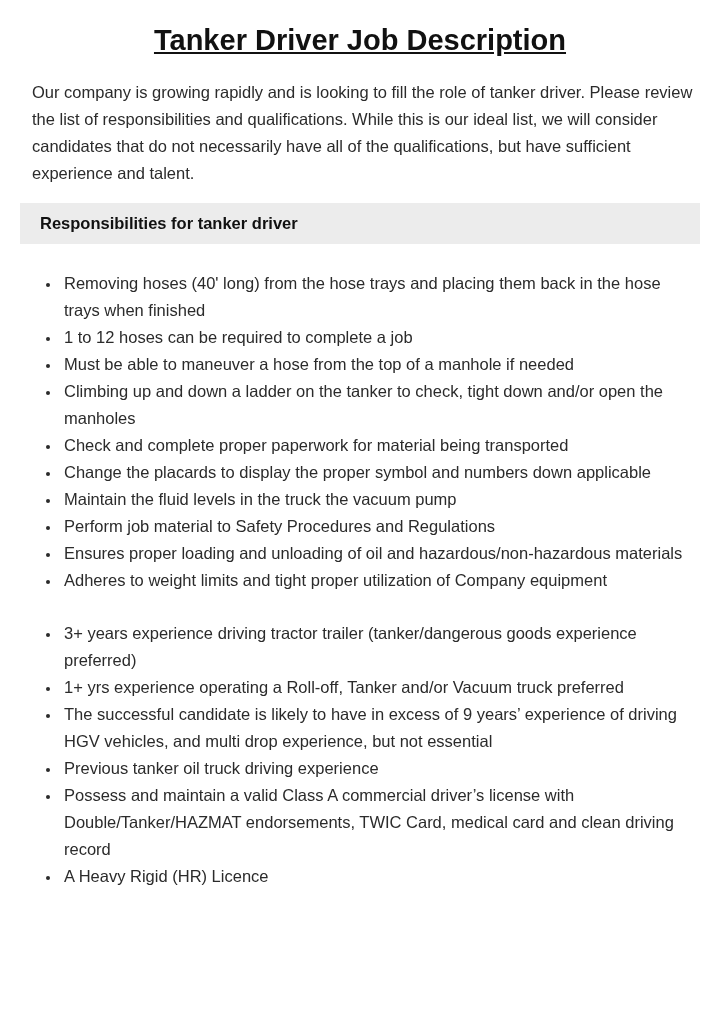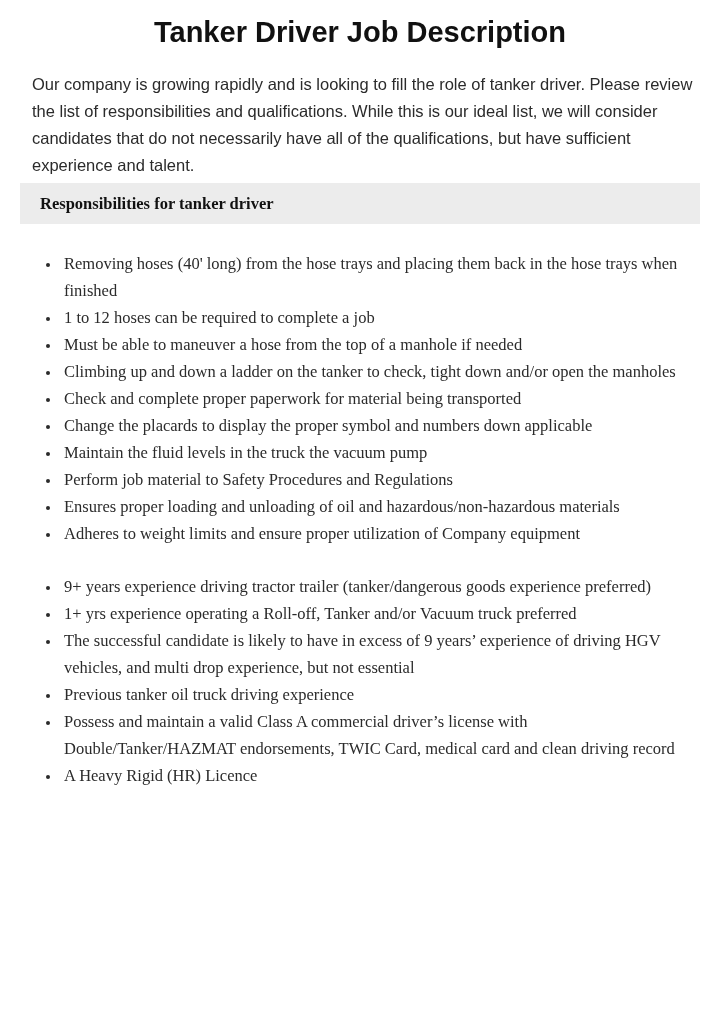--- a/index.html
+++ b/index.html
@@ -18,37 +18,37 @@
     width: 720px;
     min-height: 1029px;
     font-family: "Liberation Sans", "DejaVu Sans", sans-serif;
     color: var(--text);
     -webkit-font-smoothing: antialiased;
   }
   .page {
     padding: 6px 20px 30px 20px;
   }
   h1.page-title {
-    margin: 8px;
+    margin: 16px;
     padding: 0;
     font-size: 29px;
     line-height: 36px;
     font-weight: 700;
     text-align: center;
     color: var(--heading-text);
+    text-decoration: underline;
   }
   p.intro {
     margin: 21px 0 0 12px;
     font-size: 16.5px;
     line-height: 27px;
     color: var(--text);
   }
   section.jd-section {
-    margin-top: 4px;
-    font-family: Liberation Serif, serif;
+    margin-top: 16px;
   }
   .section-heading {
     background: var(--section-heading-bg);
     font-size: 16.5px;
     line-height: 19px;
     font-weight: 700;
     color: var(--heading-text);
     padding: 11px 20px;
   }
   ul.jd-list {
@@ -81,27 +81,27 @@
     <ul class="jd-list">
       <li>Removing hoses (40' long) from the hose trays and placing them back in the hose trays when finished</li>
       <li>1 to 12 hoses can be required to complete a job</li>
       <li>Must be able to maneuver a hose from the top of a manhole if needed</li>
       <li>Climbing up and down a ladder on the tanker to check, tight down and/or open the manholes</li>
       <li>Check and complete proper paperwork for material being transported</li>
       <li>Change the placards to display the proper symbol and numbers down applicable</li>
       <li>Maintain the fluid levels in the truck the vacuum pump</li>
       <li>Perform job material to Safety Procedures and Regulations</li>
       <li>Ensures proper loading and unloading of oil and hazardous/non-hazardous materials</li>
-      <li>Adheres to weight limits and ensure proper utilization of Company equipment</li>
+      <li>Adheres to weight limits and tight proper utilization of Company equipment</li>
     </ul>
   </section>
 
   <section class="jd-section">
     <ul class="jd-list">
-      <li>9+ years experience driving tractor trailer (tanker/dangerous goods experience preferred)</li>
+      <li>3+ years experience driving tractor trailer (tanker/dangerous goods experience preferred)</li>
       <li>1+ yrs experience operating a Roll-off, Tanker and/or Vacuum truck preferred</li>
       <li>The successful candidate is likely to have in excess of 9 years’ experience of driving HGV vehicles, and multi drop experience, but not essential</li>
       <li>Previous tanker oil truck driving experience</li>
       <li>Possess and maintain a valid Class A commercial driver’s license with Double/Tanker/HAZMAT endorsements, TWIC Card, medical card and clean driving record</li>
       <li>A Heavy Rigid (HR) Licence</li>
     </ul>
   </section>
 
 </div>
 

